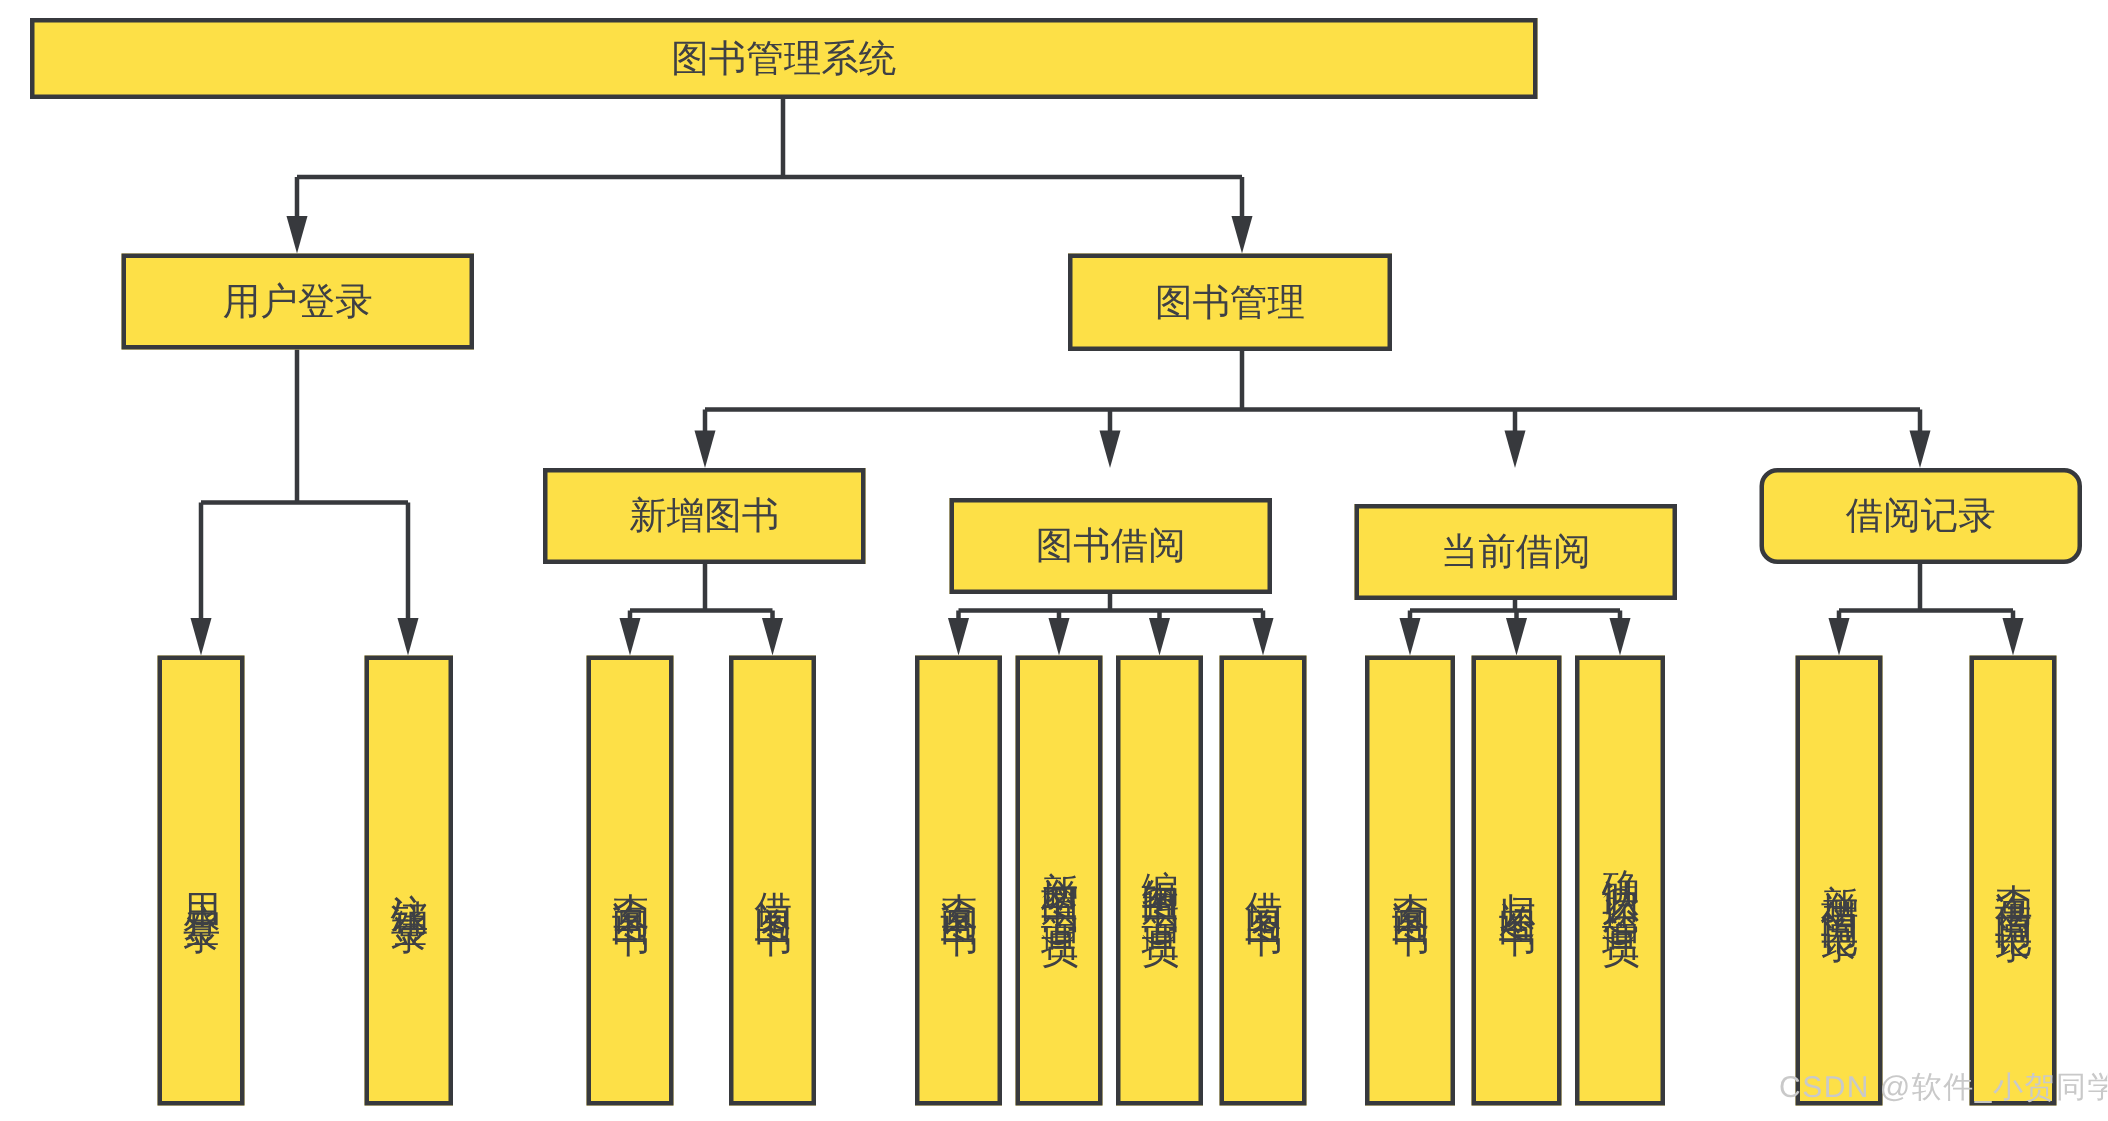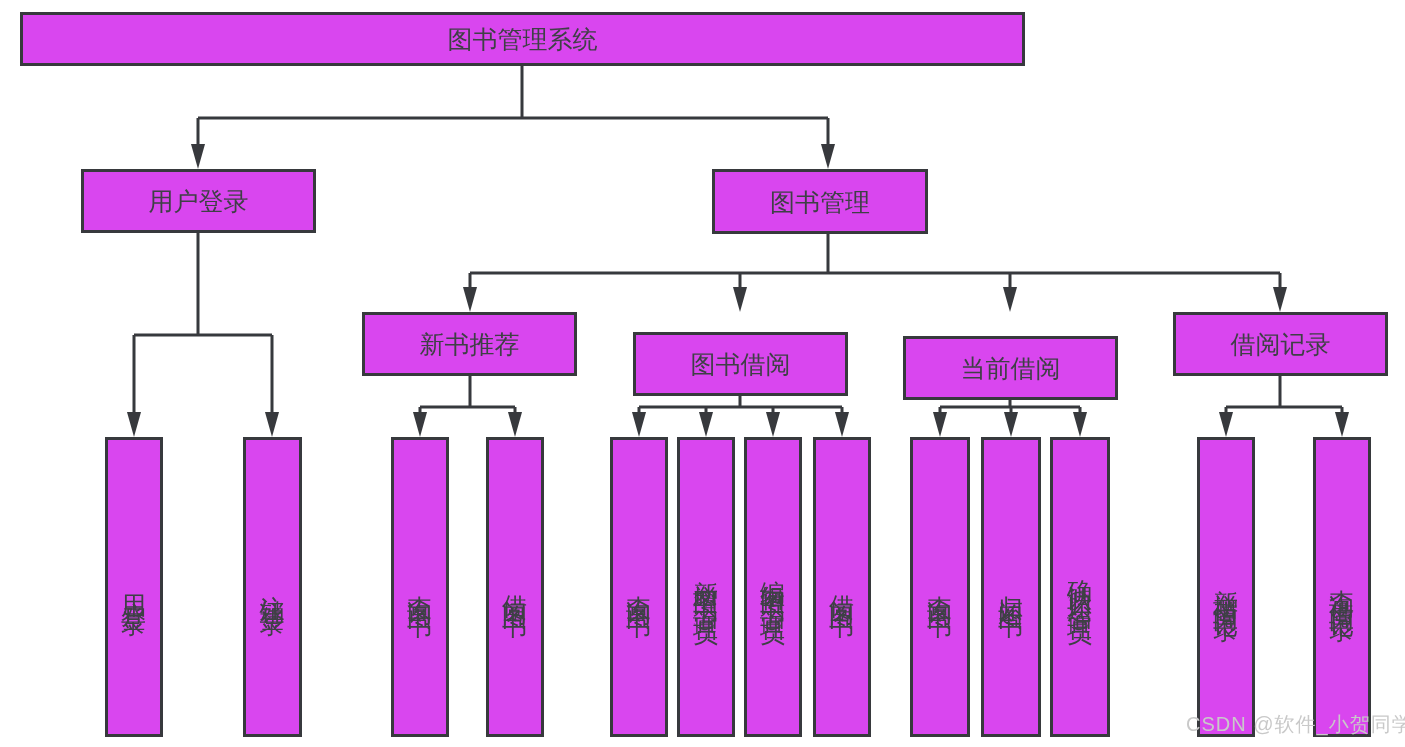--- a/index.html
+++ b/index.html
@@ -7,21 +7,21 @@
     position:relative;
     width:1405px;height:747px;
     background:#ffffff;
     font-family:"Liberation Sans","DejaVu Sans",sans-serif;
     overflow:hidden;
   }
   .box{
     position:absolute;
     box-sizing:border-box;
     border:3px solid #37393d;
-    background:#d946ef;
+    background:#fde047;
     display:flex;
     align-items:center;
     justify-content:center;
     color:#3e4045;
     font-size:25px;
     text-align:center;
     line-height:1.2;
   }
   .leaf{
     writing-mode:vertical-rl;
@@ -86,24 +86,24 @@
       <polygon points="1219,412 1233,412 1226,437"></polygon>
       <polygon points="1335,412 1349,412 1342,437"></polygon>
     </g>
   </svg>
 
   <div class="box" style="left:20px;top:12px;width:1005px;height:54px;">图书管理系统</div>
 
   <div class="box" style="left:81px;top:169px;width:235px;height:64px;">用户登录</div>
   <div class="box" style="left:712px;top:169px;width:216px;height:65px;">图书管理</div>
 
-  <div class="box" style="left:362px;top:312px;width:215px;height:64px;">新书推荐</div>
+  <div class="box" style="left:362px;top:312px;width:215px;height:64px;">新增图书</div>
   <div class="box" style="left:633px;top:312px;width:215px;height:64px;margin-top:20px;">图书借阅</div>
   <div class="box" style="left:903px;top:312px;width:215px;height:64px;margin-top:24px;">当前借阅</div>
-  <div class="box" style="left:1173px;top:312px;width:215px;height:64px;">借阅记录</div>
+  <div class="box" style="left:1173px;top:312px;width:215px;height:64px;border-radius:12px;">借阅记录</div>
 
   <div class="box leaf" style="left:105px;top:437px;width:58px;height:300px;">用户登录</div>
   <div class="box leaf" style="left:243px;top:437px;width:59px;height:300px;">注销登录</div>
 
   <div class="box leaf" style="left:391px;top:437px;width:58px;height:300px;">查询图书</div>
   <div class="box leaf" style="left:486px;top:437px;width:58px;height:300px;">借阅图书</div>
 
   <div class="box leaf" style="left:610px;top:437px;width:58px;height:300px;">查询图书</div>
   <div class="box leaf" style="left:677px;top:437px;width:58px;height:300px;">新增图书（管理员）</div>
   <div class="box leaf" style="left:744px;top:437px;width:58px;height:300px;">编辑图书（管理员）</div>

